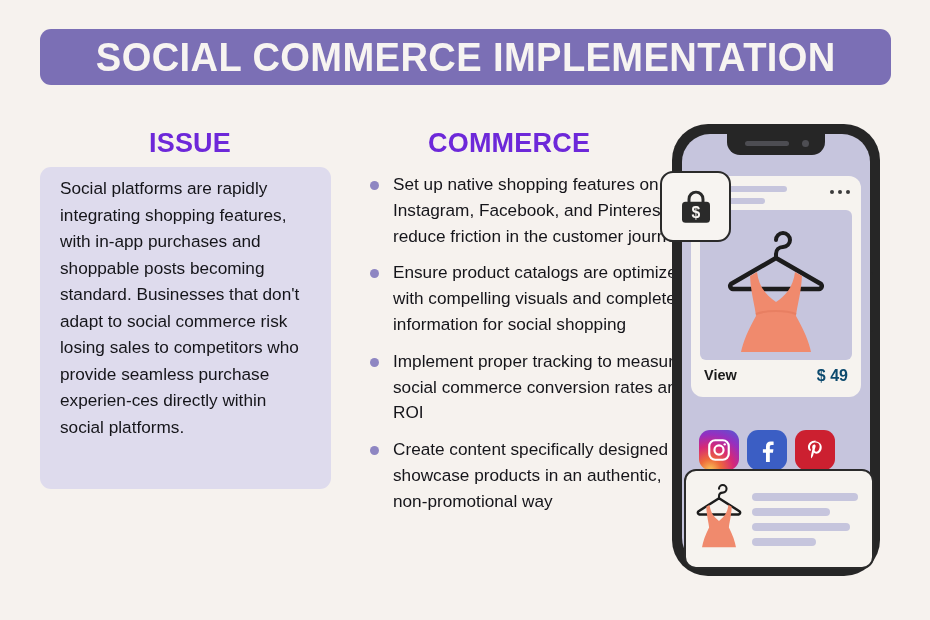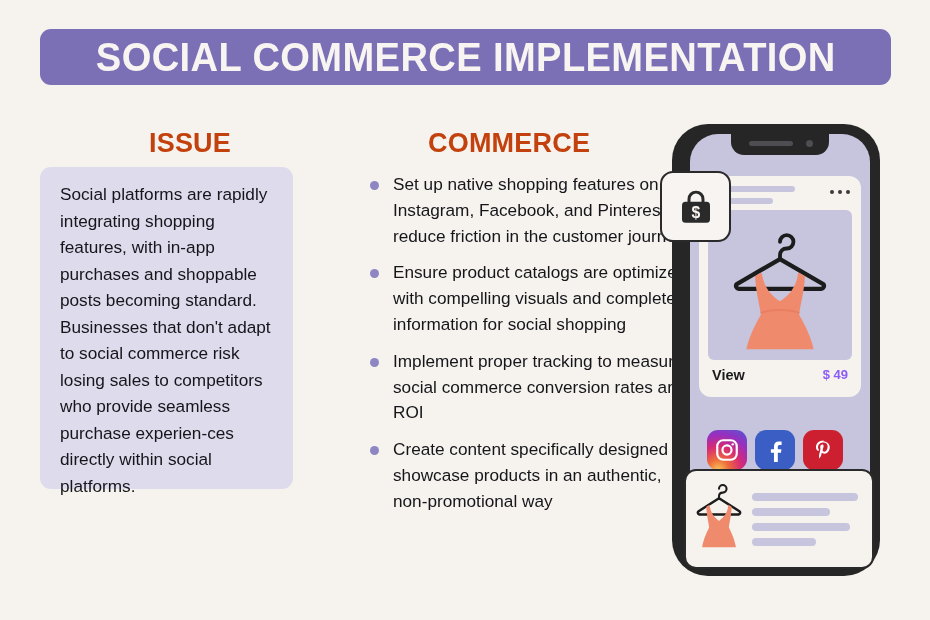--- a/index.html
+++ b/index.html
@@ -36,38 +36,38 @@
     transform: scaleX(0.93);
     white-space: nowrap;
     font-family: "Liberation Sans Narrow", "Liberation Sans", sans-serif;
   }
 
   
   .col-heading {
     position: absolute;
     font-size: 27px;
     font-weight: bold;
-    color: #c2410c;
+    color: #6d28d9;
     letter-spacing: 0.2px;
     text-align: center;
   }
   #issue-heading { left: 149px; top: 128px; }
   #solution-heading { left: 428px; top: 128px; }
 
   
   .issue-card {
     position: absolute;
     left: 40px;
     top: 167px;
-    width: 253px;
+    width: 291px;
     height: 322px;
     background: #dedbed;
     border-radius: 11px;
     box-sizing: border-box;
-    padding: 14px 20px 0 20px;
+    padding: 8px 20px 0 20px;
   }
   .issue-text {
     font-size: 17.2px;
     line-height: 26.5px;
     color: #15151a;
     margin: 0;
     white-space: pre-line;
   }
 
   
@@ -121,21 +121,20 @@
   }
   .phone-screen {
     position: absolute;
     left: 10px;
     top: 10px;
     right: 10px;
     bottom: 10px;
     background: #c6c5dd;
     border-radius: 28px;
     overflow: hidden;
-    margin-left: 8px;
   }
   .phone-notch {
     position: absolute;
     left: 50%;
     top: 0;
     transform: translateX(-50%);
     width: 98px;
     height: 21px;
     background: #262626;
     border-bottom-left-radius: 13px;
@@ -227,23 +226,23 @@
     left: 13px;
     top: 7px;
     font-size: 14.5px;
     font-weight: bold;
     color: #1b1b1b;
   }
   .post-price {
     position: absolute;
     right: 13px;
     top: 7px;
-    font-size: 13px;
+    font-size: 16px;
     font-weight: bold;
-    color: #8b5cf6;
+    color: #0c4a6e;
   }
 
   
   .social-row {
     position: absolute;
     left: 17px;
     top: 296px;
     display: flex;
     gap: 8px;
     z-index: 3;

